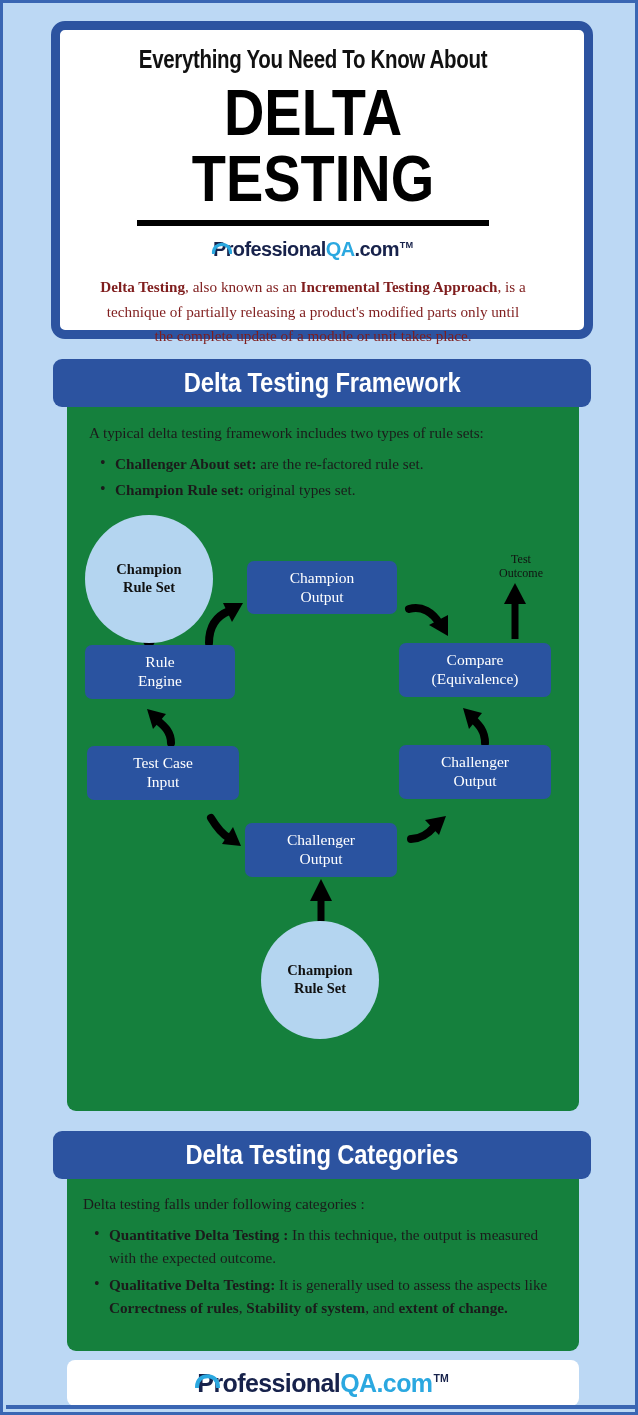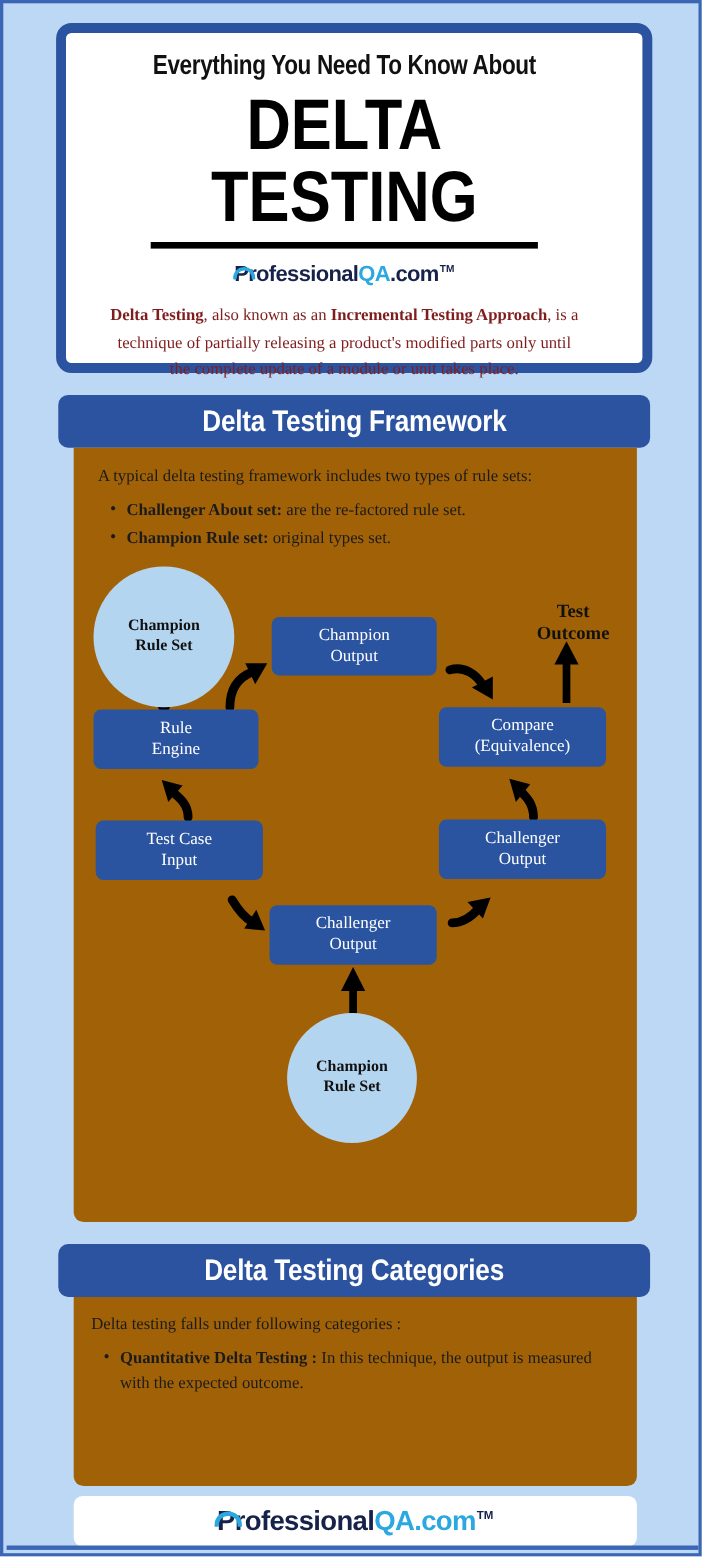--- a/index.html
+++ b/index.html
@@ -120,21 +120,21 @@
     font-weight: 700;
     color: #ffffff;
     letter-spacing: -0.2px;
     transform: scaleX(0.88);
   }
 
   
   .panel {
     position: absolute;
     box-sizing: border-box;
-    background: #a16207;
+    background: #15803d;
     left: 64px;
     width: 512px;
   }
 
   .body-text {
     font-family: "Liberation Serif", serif;
     font-size: 15.2px;
     line-height: 1.56;
     color: #1b1b1b;
   }
@@ -187,22 +187,22 @@
     border-radius: 50%;
     color: #111111;
     font-family: "Liberation Serif", serif;
     font-weight: 700;
     font-size: 14.5px;
     line-height: 1.22;
   }
   .node-label {
     color: #111111;
     font-family: "Liberation Serif", serif;
-    font-weight: 700;
-    font-size: 17px;
+    font-weight: 400;
+    font-size: 12px;
     line-height: 1.2;
   }
   .arrow { position: absolute; }
 
   
   .footer-card {
     position: absolute;
     left: 64px;
     top: 1357px;
     width: 512px;
@@ -352,20 +352,21 @@
 
   <div class="sec-bar" style="top:1128px;">
     <span class="sec-bar-text">Delta Testing Categories</span>
   </div>
 
   <div class="panel" style="top:1176px; height:172px; border-radius:0 0 9px 9px;">
     <div class="body-text" style="padding:13px 22px 0 16px;">
       <div>Delta testing falls under following categories :</div>
       <ul class="bullets">
         <li><b>Quantitative Delta Testing :</b><span> In this technique, the output is measured with the expected outcome.</span></li>
+        <li><b>Qualitative Delta Testing:</b><span> It is generally used to assess the aspects like </span><b>Correctness of rules</b><span>, </span><b>Stability of system</b><span>, and </span><b>extent of change.</b></li>
       </ul>
     </div>
   </div>
 
   <div class="footer-card">
     <div class="logo logo-bottom">
       <svg class="arc" viewBox="0 0 27 22">
         <path d="M3 21 C3 6.5, 24 6.5, 24 21" fill="none" stroke="#2ba8e0" stroke-width="4" stroke-linecap="round"></path>
       </svg>
       <span class="lg-pro">Professional</span><span class="lg-qa">QA</span><span class="lg-dot">.com</span><span class="lg-tm">TM</span>

